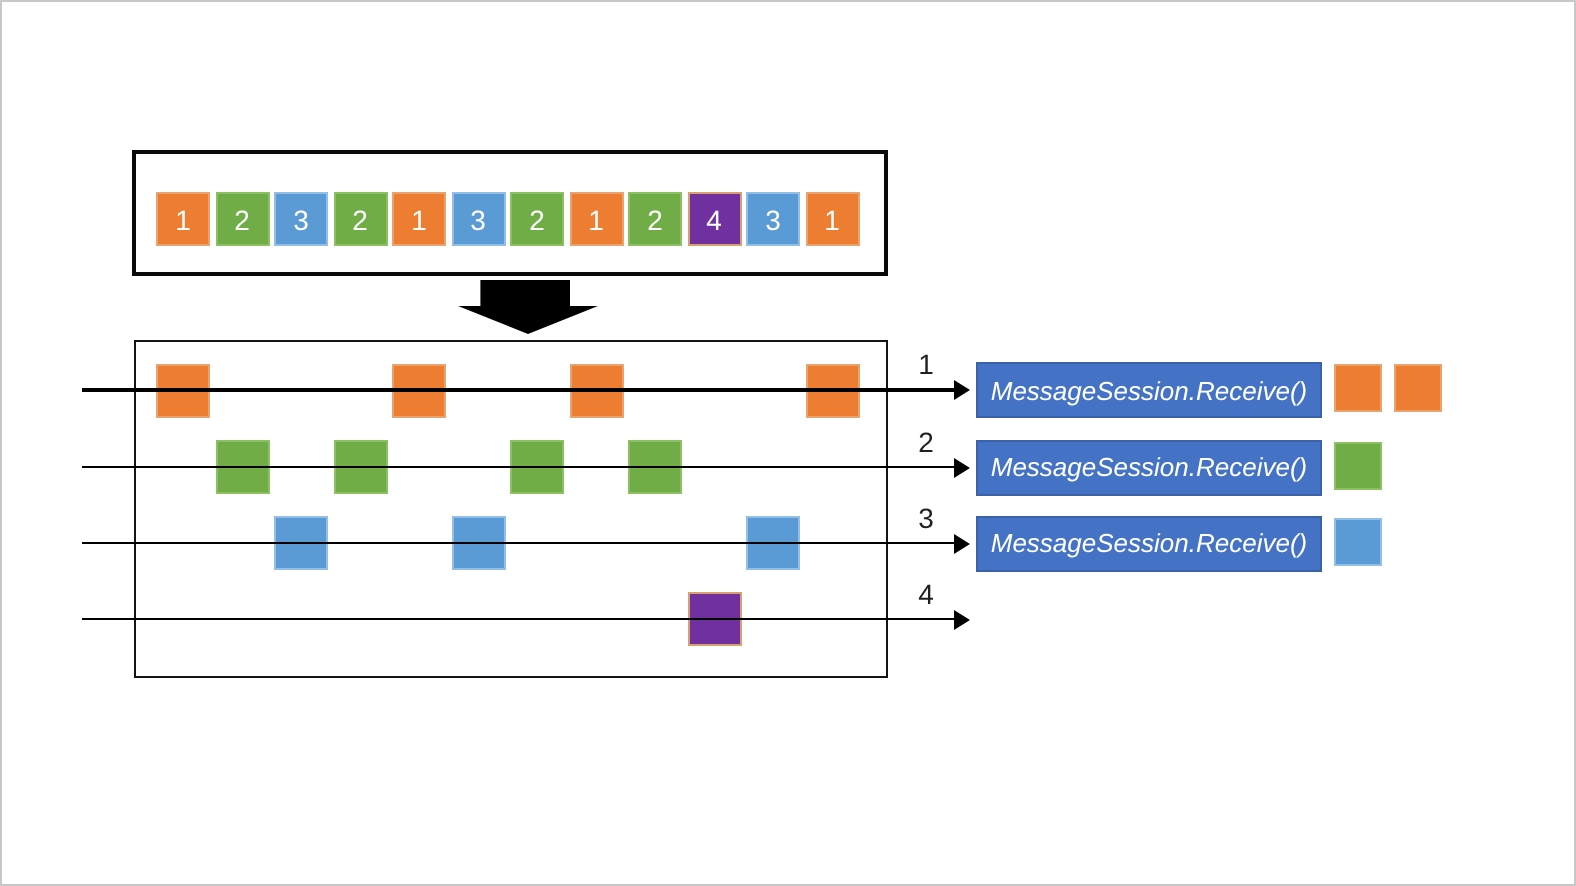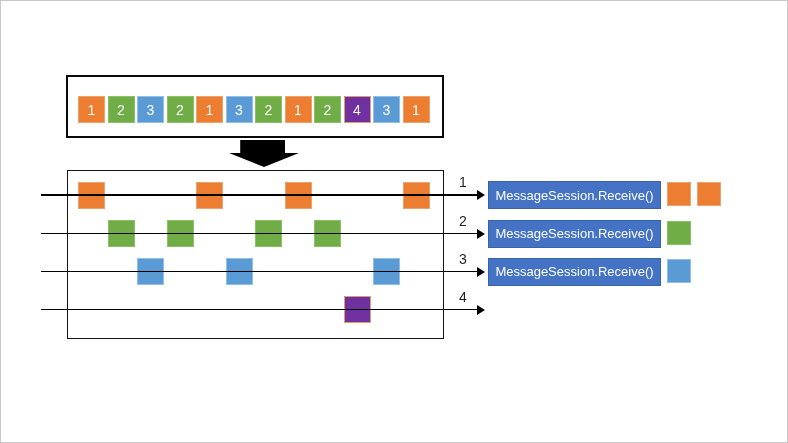--- a/index.html
+++ b/index.html
@@ -22,21 +22,21 @@
   .lane-label{
     position:absolute;width:20px;text-align:center;font-size:14px;line-height:17px;
     color:#1f1f1f;z-index:3;
   }
   .down-arrow{
     position:absolute;background:#000;
     clip-path:polygon(16% 0,80% 0,80% 48%,100% 48%,50% 100%,0 48%,16% 48%);
   }
   .receive-btn{
     position:absolute;box-sizing:border-box;display:flex;align-items:center;justify-content:center;
-    color:#ffffff;font-size:13px;z-index:2;border:1px solid;
+    color:#ffffff;font-size:13px;z-index:2;border:1px solid;font-style:italic;
   }
 </style>
 </head>
 <body>
 
 <div class="frame" id="frame">
   <div class="queue-box" id="queue-box" style="left:65px;top:74px;width:378px;height:63px;"></div>
   <div class="down-arrow" style="left:228px;top:139px;width:70px;height:27px;"></div>
   <div class="lanes-box" style="left:66px;top:169px;width:377px;height:169px;"></div>
 <div class="sq" style="left: 77px; top: 95px; width: 27px; height: 27px; background: rgb(237, 125, 49); border: 1px solid rgb(233, 163, 110);">1</div>

